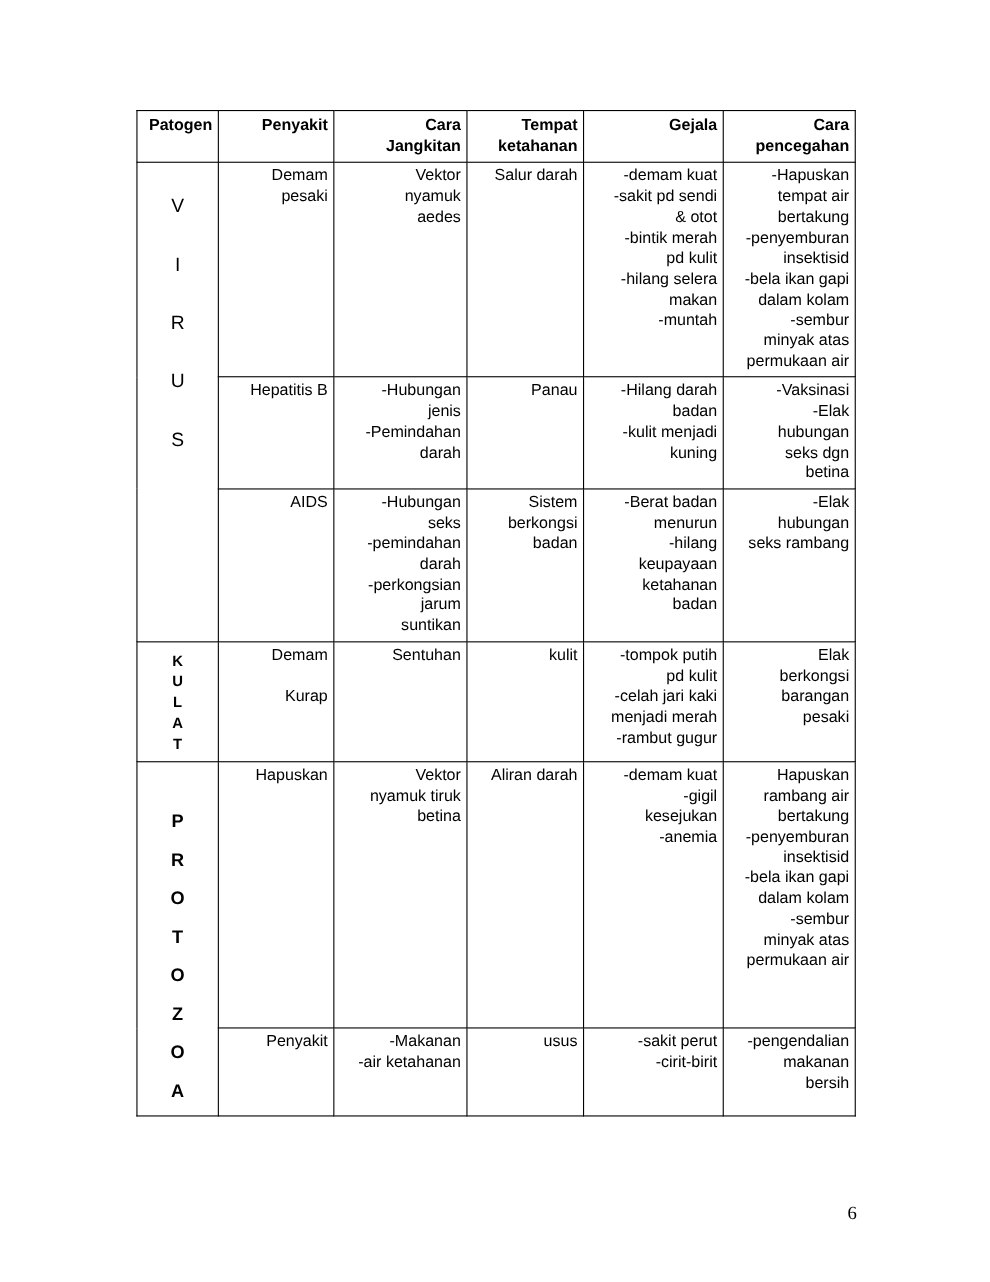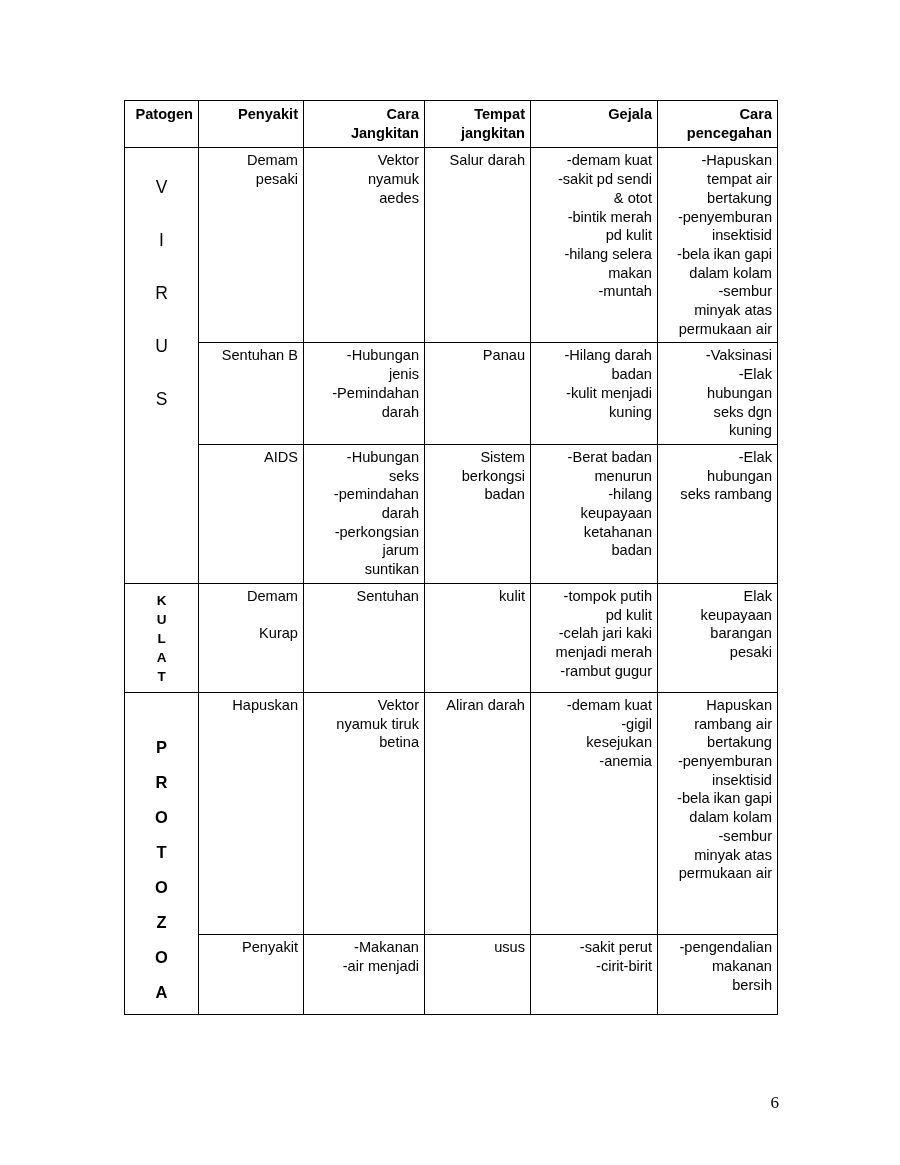--- a/index.html
+++ b/index.html
@@ -148,21 +148,21 @@
           </th>
           <th>
             <span class="cellText">Penyakit</span>
           </th>
           <th>
             <span class="cellText">Cara
 Jangkitan</span>
           </th>
           <th>
             <span class="cellText">Tempat
-jangkitan</span>
+ketahanan</span>
           </th>
           <th>
             <span class="cellText">Gejala</span>
           </th>
           <th>
             <span class="cellText">Cara
 pencegahan</span>
           </th>
         </tr>
       </thead>
@@ -210,21 +210,21 @@
 -bela ikan gapi
 dalam kolam
 -sembur
 minyak atas
 permukaan air</span>
           </td>
         </tr>
 
         <tr>
           <td>
-            <span class="cellText">Sentuhan B</span>
+            <span class="cellText">Hepatitis B</span>
           </td>
           <td>
             <span class="cellText">-Hubungan
 jenis
 -Pemindahan
 darah</span>
           </td>
           <td>
             <span class="cellText">Panau</span>
           </td>
@@ -232,21 +232,21 @@
             <span class="cellText">-Hilang darah
 badan
 -kulit menjadi
 kuning</span>
           </td>
           <td>
             <span class="cellText">-Vaksinasi
 -Elak
 hubungan
 seks dgn
-kuning</span>
+betina</span>
           </td>
         </tr>
 
         <tr>
           <td>
             <span class="cellText">AIDS</span>
           </td>
           <td>
             <span class="cellText">-Hubungan
 seks
@@ -299,21 +299,21 @@
           </td>
           <td>
             <span class="cellText">-tompok putih
 pd kulit
 -celah jari kaki
 menjadi merah
 -rambut gugur</span>
           </td>
           <td>
             <span class="cellText">Elak
-keupayaan
+berkongsi
 barangan
 pesaki</span>
           </td>
         </tr>
 
         <tr>
           <td class="patogen-cell" rowspan="2">
             <div class="vstack protozoa">
               <span>P</span>
               <span>R</span>
@@ -355,21 +355,21 @@
 permukaan air</span>
           </td>
         </tr>
 
         <tr>
           <td>
             <span class="cellText">Penyakit</span>
           </td>
           <td>
             <span class="cellText">-Makanan
--air menjadi</span>
+-air ketahanan</span>
           </td>
           <td>
             <span class="cellText">usus</span>
           </td>
           <td>
             <span class="cellText">-sakit perut
 -cirit-birit</span>
           </td>
           <td>
             <span class="cellText">-pengendalian

